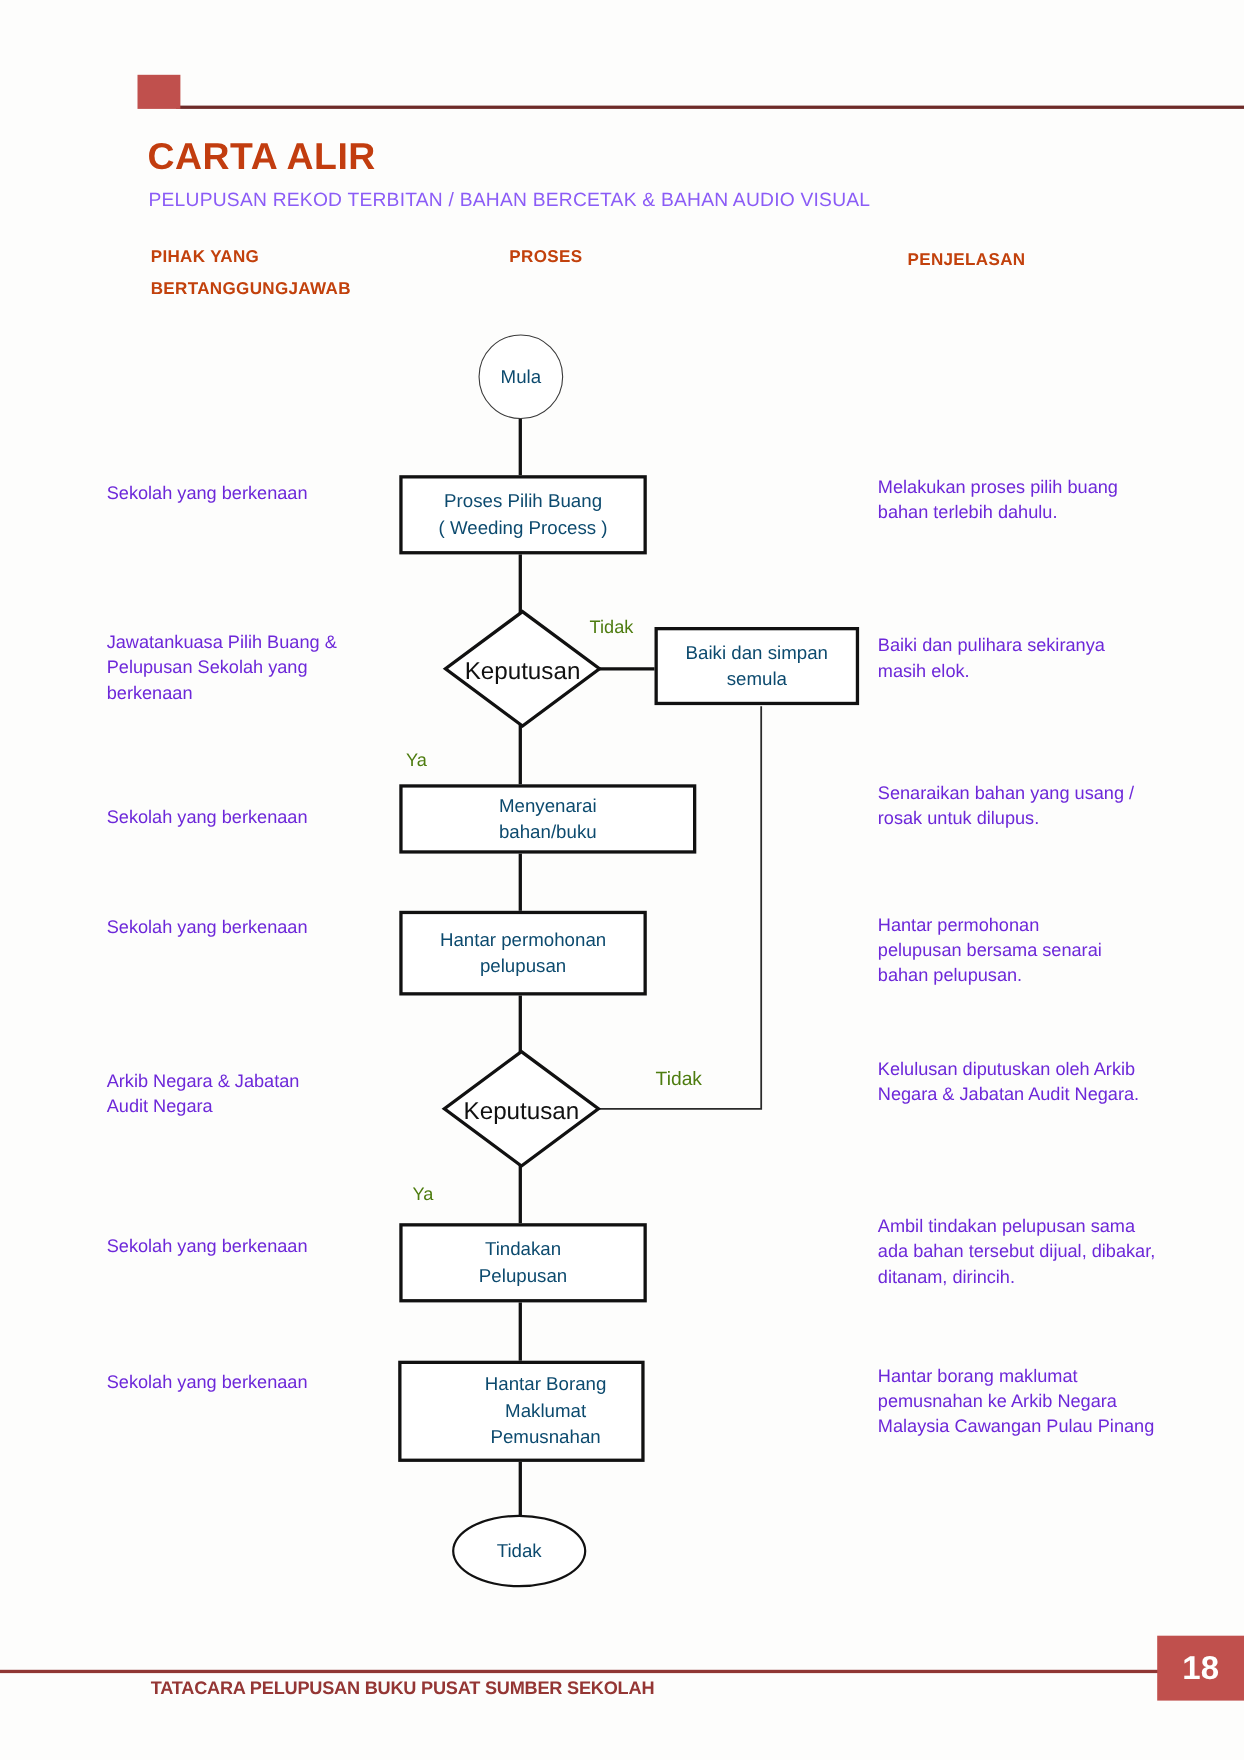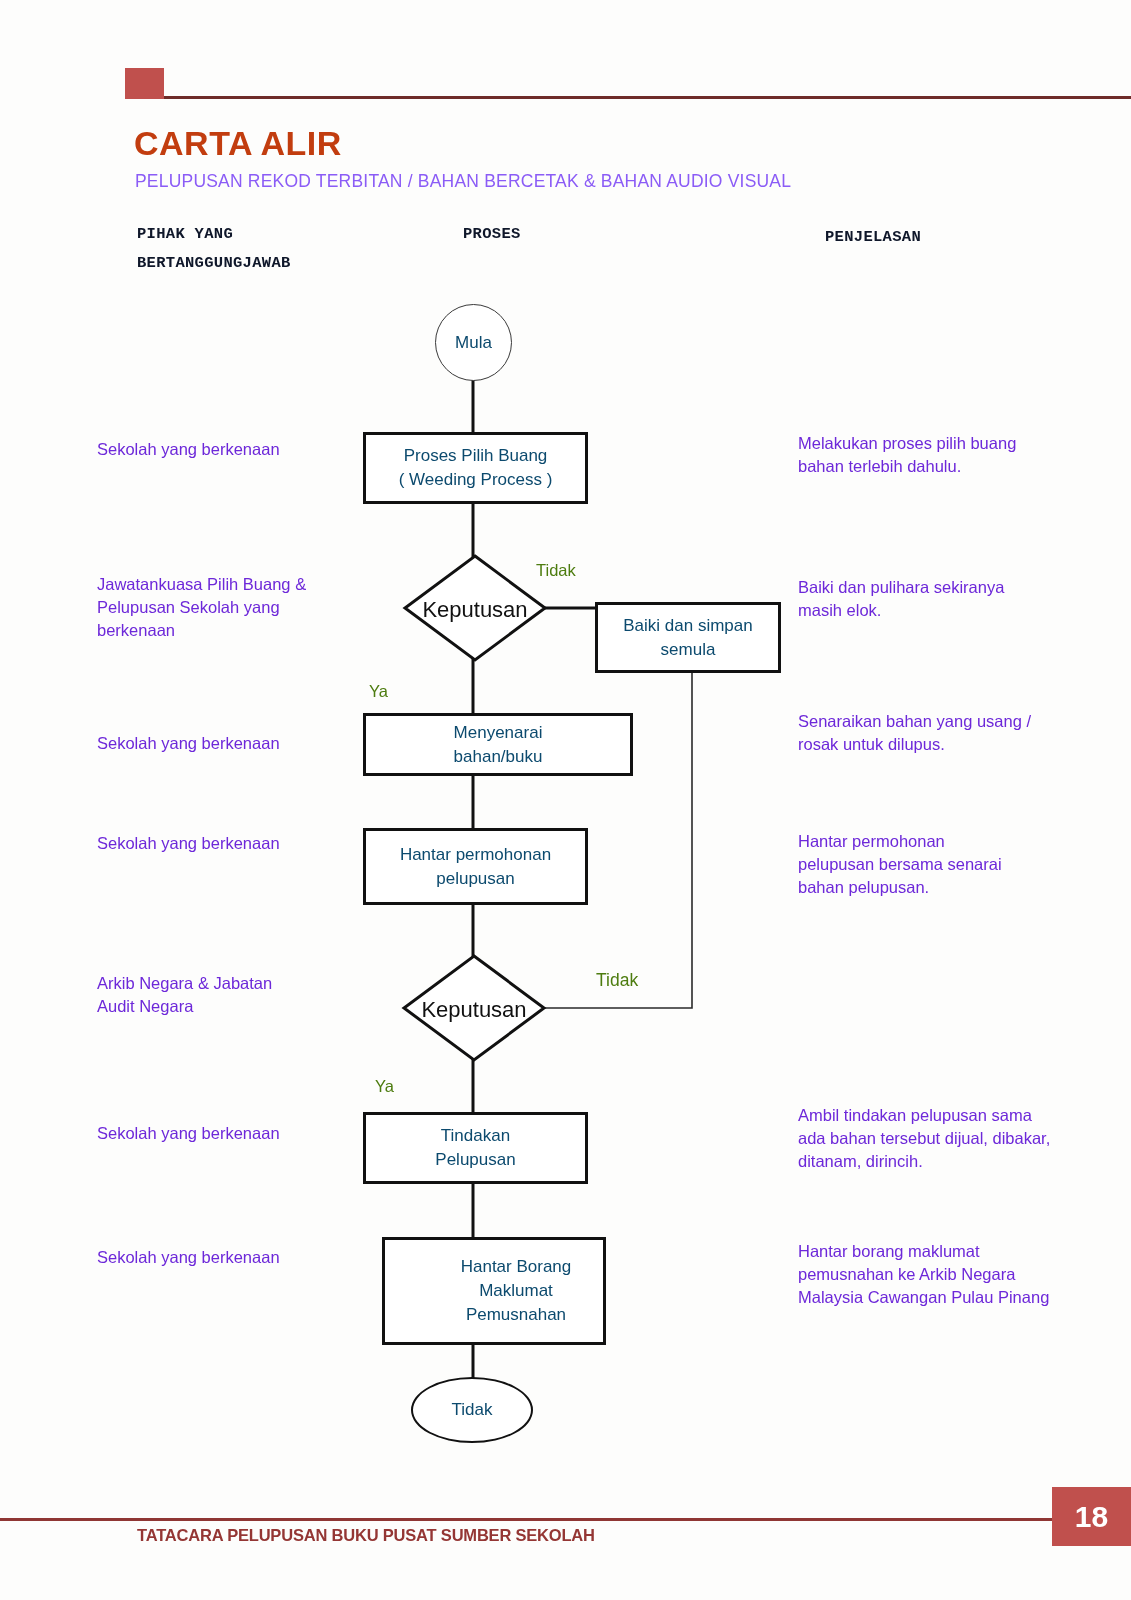--- a/index.html
+++ b/index.html
@@ -21,43 +21,43 @@
   .title {
     position: absolute; left: 134px; top: 124px;
     font-size: 34px; font-weight: bold; color: #c23d0f; letter-spacing: 0.5px;
   }
   .subtitle {
     position: absolute; left: 135px; top: 171px;
     font-size: 17.5px; color: #8b5cf6; letter-spacing: 0.2px;
   }
 
   .col-hdr {
-    position: absolute; font-size: 15.5px; font-weight: bold; color: #0f172a; letter-spacing: 0.3px; font-family: Liberation Mono, monospace;
+    position: absolute; font-size: 15.5px; font-weight: bold; color: #c2410c; letter-spacing: 0.3px;
   }
   .col-hdr.resp1 { left: 137px; top: 225px; }
   .col-hdr.resp2 { left: 137px; top: 254px; }
   .col-hdr.proc  { left: 463px; top: 225px; }
   .col-hdr.expl  { left: 825px; top: 228px; }
 
   
   svg.connectors { position: absolute; left: 0; top: 0; width: 1131px; height: 1600px; }
 
   
   .node {
     position: absolute; display: flex; align-items: center; justify-content: center;
     text-align: center; background: #ffffff; font-size: 17px; line-height: 24px;
     white-space: pre-line; color: #0c4a6e;
   }
   .start-circle { left: 435px; top: 304px; width: 77px; height: 77px; border: 1.6px solid #3a3a3a; border-radius: 50%; }
   .box-weeding  { left: 363px; top: 432px;  width: 225px; height: 72px; border: 3px solid #111; }
-  .box-repair   { left: 595px; top: 602px;  width: 186px; height: 71px; border: 3px solid #111; }
+  .box-repair   { left: 595px; top: 570px;  width: 186px; height: 71px; border: 3px solid #111; }
   .box-list     { left: 363px; top: 713px;  width: 270px; height: 63px; border: 3px solid #111; }
   .box-apply    { left: 363px; top: 828px;  width: 225px; height: 77px; border: 3px solid #111; }
   .box-action   { left: 363px; top: 1112px; width: 225px; height: 72px; border: 3px solid #111; }
-  .box-form     { left: 382px; top: 1237px; width: 224px; height: 108px; border: 3px solid #111; padding-left: 44px; }
+  .box-form     { left: 362px; top: 1237px; width: 224px; height: 92px; border: 3px solid #111; padding-left: 44px; }
   .end-ellipse  { left: 411px; top: 1377px; width: 122px; height: 66px; border: 2.5px solid #111; border-radius: 50%; }
 
   .diamond-label {
     position: absolute; width: 132px; text-align: center;
     font-size: 22px; color: #111; background: transparent;
   }
   .diamond1-label { left: 409px; top: 597px; }
   .diamond2-label { left: 408px; top: 997px; }
 
   .branch-label { position: absolute; font-size: 16.5px; color: #4d7c0f; }
@@ -170,20 +170,22 @@
 
   <div class="right-label rl-0">Melakukan proses pilih buang
 bahan terlebih dahulu.</div>
   <div class="right-label rl-1">Baiki dan pulihara sekiranya
 masih elok.</div>
   <div class="right-label rl-2">Senaraikan bahan yang usang /
 rosak untuk dilupus.</div>
   <div class="right-label rl-3">Hantar permohonan
 pelupusan bersama senarai
 bahan pelupusan.</div>
+  <div class="right-label rl-4">Kelulusan diputuskan oleh Arkib
+Negara &amp; Jabatan Audit Negara.</div>
   <div class="right-label rl-5">Ambil tindakan pelupusan sama
 ada bahan tersebut dijual, dibakar,
 ditanam, dirincih.</div>
   <div class="right-label rl-6">Hantar borang maklumat
 pemusnahan ke Arkib Negara
 Malaysia Cawangan Pulau Pinang</div>
 
   <div class="footer-line"></div>
   <div class="footer-title">TATACARA PELUPUSAN BUKU PUSAT SUMBER SEKOLAH</div>
   <div class="page-number-box">

